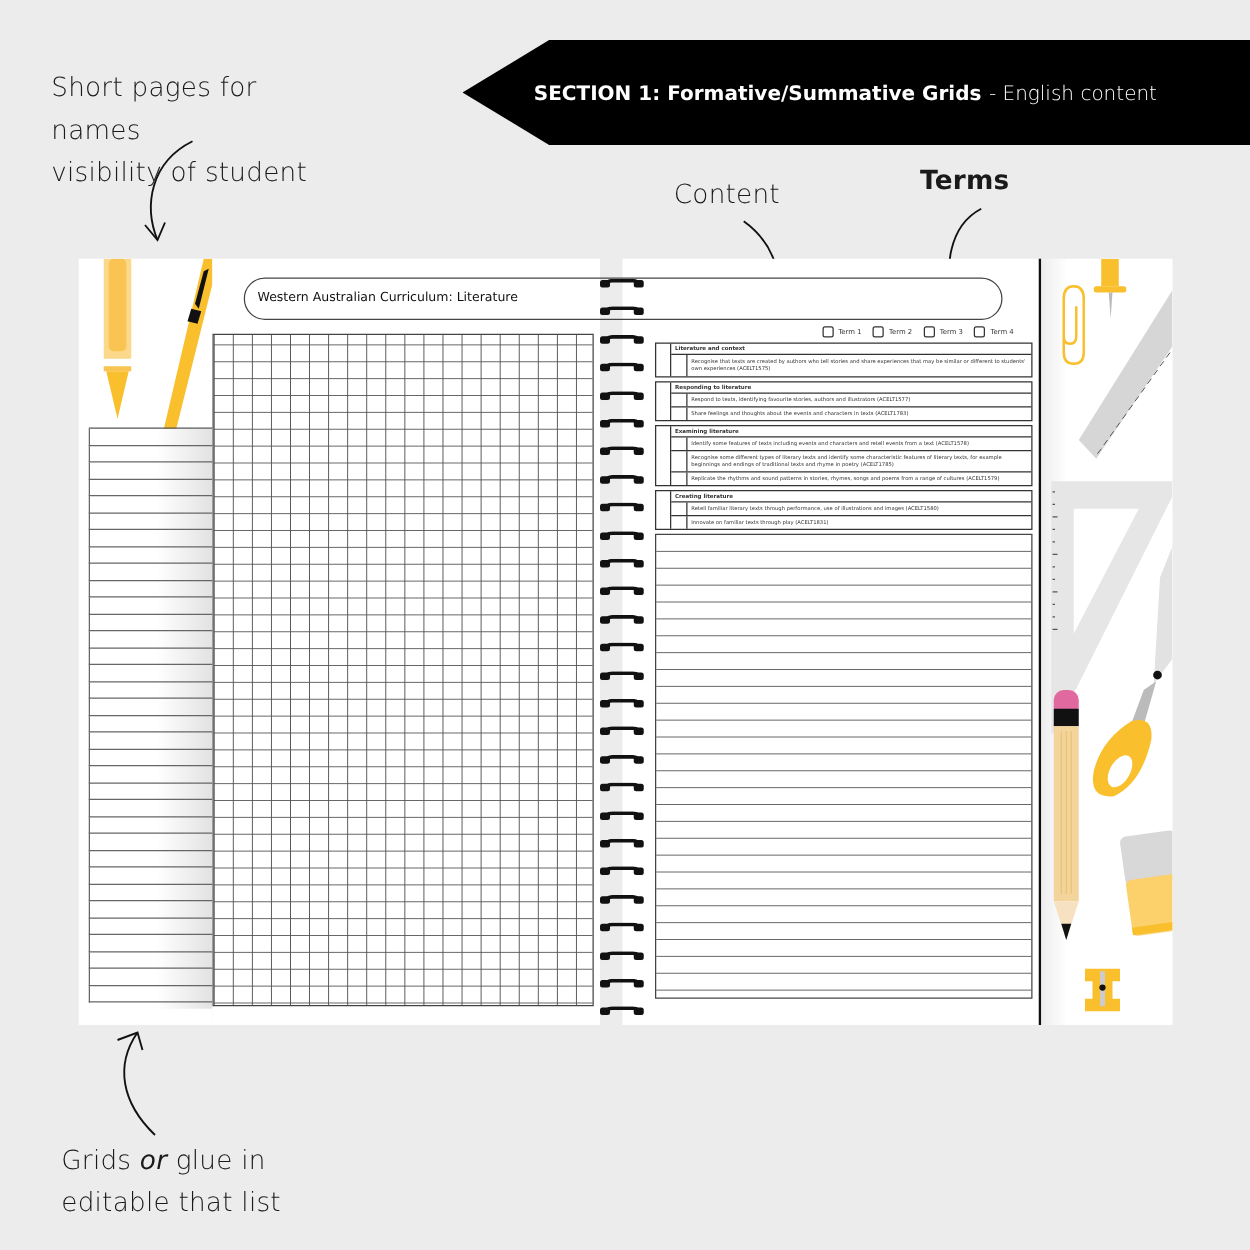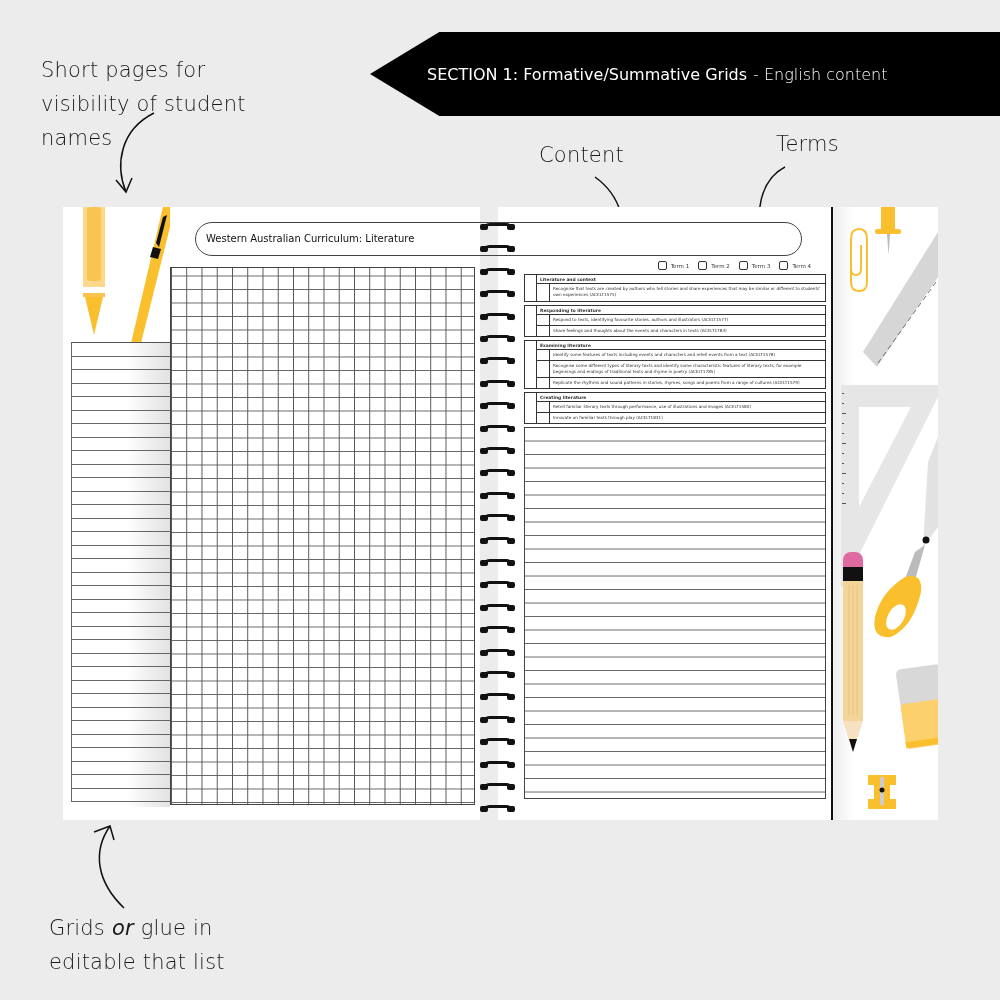--- a/index.html
+++ b/index.html
@@ -24,21 +24,21 @@
     position: absolute;
     left: 370px; top: 32px;
     width: 630px; height: 84px;
     background: #000;
     clip-path: polygon(11% 0, 100% 0, 100% 100%, 11% 100%, 0 50%);
     color: #fff;
     font-size: 16px;
     display: flex; align-items: center;
     padding-left: 57px;
   }
-  .banner b { font-weight: 400; margin-right: 6px; }
+  .banner b { font-weight: 700; margin-right: 6px; }
   .banner span.light { font-weight: 300; }
   svg.arrow { position: absolute; overflow: visible; }
 
   .notebook { position: absolute; left: 63px; top: 207px; width: 875px; height: 613px; }
   .short-page {
     position: absolute; left: 0; top: 0; width: 107px; height: 613px;
     background: #fff;
   }
   .crayon-art { position: absolute; left: 0; top: 0; width: 107px; height: 140px; }
   .names-list {
@@ -115,35 +115,35 @@
 </head>
 <body>
 
 <div class="banner">
   <b>SECTION 1: Formative/Summative Grids</b>
   <span class="light">- English content</span>
 </div>
 
 <div class="annot" style="left:41px; top:29px;margin-top:24px;">
   <div>Short pages for</div>
+  <div>names</div>
   <div>visibility of student</div>
-  <div>names</div>
 </div>
 <svg class="arrow" style="left:110px; top:110px;" width="50" height="90">
   <path d="M44 3 C 10 20, 5 55, 16 82" fill="none" stroke="#111" stroke-width="1.5"></path>
   <path d="M6 70 L16 82 L22 68" fill="none" stroke="#111" stroke-width="1.5"></path>
 </svg>
 
 <div class="annot" style="left:539px; top:138px;">Content</div>
 <svg class="arrow" style="left:590px; top:175px;" width="50" height="90">
   <path d="M5 2 C 30 20, 40 50, 28 82" fill="none" stroke="#111" stroke-width="1.5"></path>
   <path d="M16 74 L28 82 L36 70" fill="none" stroke="#111" stroke-width="1.5"></path>
 </svg>
 
-<div class="annot" style="left:776px; top:127px;">Terms</div>
+<div class="annot" style="left:736px; top:127px;font-weight:bold;">Terms</div>
 <svg class="arrow" style="left:745px; top:165px;" width="50" height="90">
   <path d="M40 2 C 15 15, 8 50, 20 82" fill="none" stroke="#111" stroke-width="1.5"></path>
   <path d="M10 72 L20 82 L28 70" fill="none" stroke="#111" stroke-width="1.5"></path>
 </svg>
 
 <svg class="arrow" style="left:92px; top:822px;" width="40" height="90">
   <path d="M32 86 C 5 60, 0 30, 18 4" fill="none" stroke="#111" stroke-width="1.5"></path>
   <path d="M2 10 L18 4 L22 18" fill="none" stroke="#111" stroke-width="1.5"></path>
 </svg>
 <div class="annot" style="left:49px; top:911px;">

